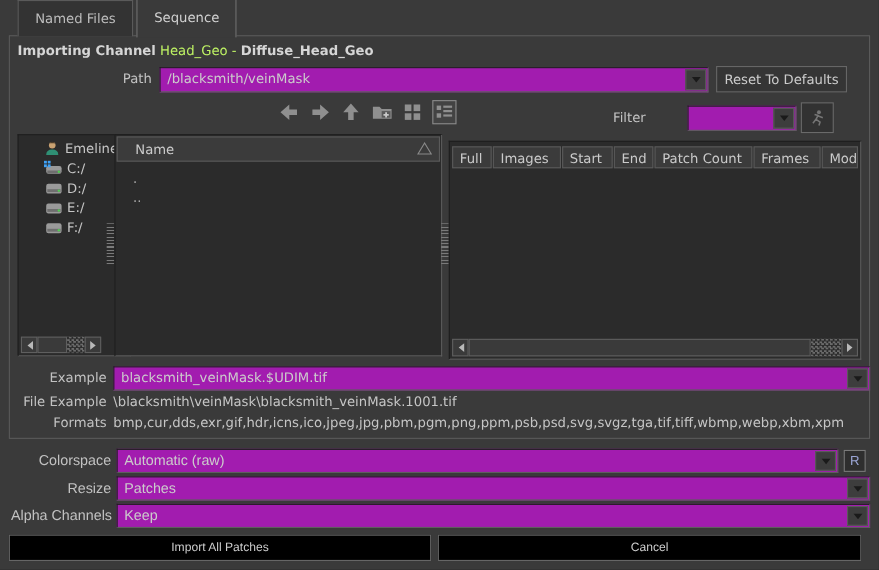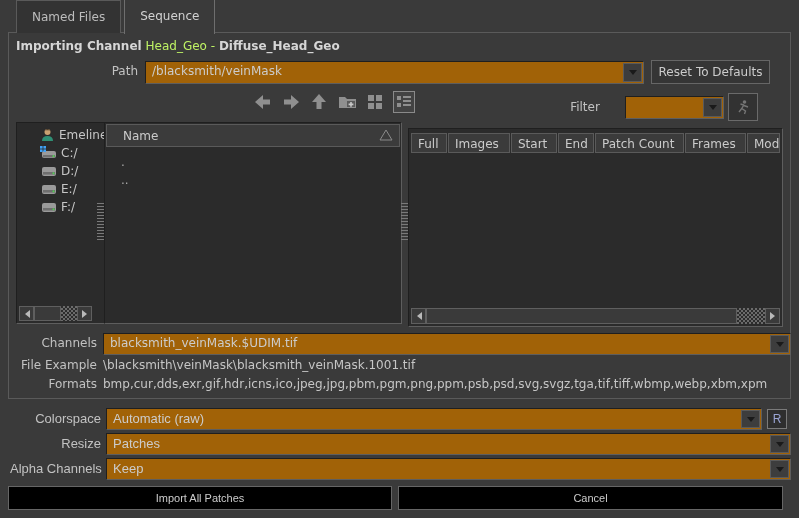--- a/index.html
+++ b/index.html
@@ -13,21 +13,21 @@
   .tab{height:20px;line-height:20px;padding:6px 15px;background:#333333;border:1px solid #5a5a5a;
        border-bottom:none;color:#bdbdbd;margin-right:3px;cursor:default;}
   .tab.active{height:23px;line-height:23px;background:#3a3a3a;border-color:#6e6e6e;color:#d2d2d2;margin-bottom:-1px;}
   .tab-frame{position:absolute;left:8px;top:32px;width:781px;height:365px;border:1px solid #5a5a5a;background:#3a3a3a;}
   
   .imp-header{position:absolute;left:16px;top:39px;white-space:nowrap;}
   .imp-header .b{font-weight:bold;color:#d6d6d6;}
   .imp-header .n{color:#bef264;}
   
   .lbl{position:absolute;text-align:right;color:#c2c2c2;white-space:nowrap;}
-  .combo{position:absolute;background:#a16207;border:1px solid #1f1f1f;
+  .combo{position:absolute;background:#a21caf;border:1px solid #1f1f1f;
          border-bottom-color:#5e5e5e;border-right-color:#5e5e5e;}
   .combo .val{position:absolute;left:6px;right:22px;top:0;bottom:0;line-height:19px;
               color:#cccccc;overflow:hidden;white-space:nowrap;}
   .drop{position:absolute;right:1px;top:1px;bottom:1px;width:17px;background:#3d3d3d;
         border:1px solid #5a5a5a;display:flex;align-items:center;justify-content:center;}
   .drop .tri{width:0;height:0;border:4px solid transparent;border-top:5px solid #1a1a1a;margin-top:4px;}
   .btn{position:absolute;background:#353535;border:1px solid #666666;color:#cccccc;
        display:flex;align-items:center;justify-content:center;cursor:default;}
   
   .nav-bar{position:absolute;left:253px;top:91px;display:flex;gap:8px;align-items:center;}
@@ -141,21 +141,21 @@
       <svg width="16" height="16" viewBox="0 0 16 16">
         <rect x="1" y="2" width="4" height="4" fill="#8f8f8f"></rect>
           <rect x="1" y="9" width="4" height="4" fill="#8f8f8f"></rect>
         <rect x="7" y="2" width="8" height="2" fill="#8f8f8f"></rect>
           <rect x="7" y="6" width="8" height="2" fill="#8f8f8f"></rect>
         <rect x="7" y="10" width="8" height="2" fill="#8f8f8f"></rect>
       </svg>
     </div>
   </div>
 
-  <div class="lbl" style="left:555px;top:100px;width:60px;text-align:center;">Filter</div>
+  <div class="lbl" style="left:527px;top:100px;width:60px;">Filter</div>
   <div class="combo" style="left:625px;top:96px;width:97px;height:21px;">
     <div class="val"></div>
     <div class="drop">
         <span class="tri"></span>
       </div>
   </div>
   <div class="run-btn">
     <svg width="16" height="16" viewBox="0 0 16 16">
       <circle cx="9.5" cy="3" r="1.8" fill="#757575"></circle>
       <path d="M9 5.5 L6.8 9.5 L10.5 12 L9.5 15 M6.8 9.5 L4 13 M9 6.5 L13 8 M8.8 6 L5.5 5" stroke="#757575" stroke-width="1.4" fill="none"></path>
@@ -257,21 +257,21 @@
           <span class="tri-l"></span>
         </div>
       <div class="sb-thumb" style="flex:1;height:16px;"></div>
       <div class="sb-track" style="width:28px;height:16px;"></div>
       <div class="sb-btn" style="height:16px;">
           <span class="tri-r"></span>
         </div>
     </div>
   </div>
 
-  <div class="lbl" style="left:10px;top:336px;width:87px;">Channels</div>
+  <div class="lbl" style="left:10px;top:336px;width:87px;">Example</div>
   <div class="combo" style="left:103px;top:333px;width:686px;height:20px;">
     <div class="val">blacksmith_veinMask.$UDIM.tif</div>
     <div class="drop">
         <span class="tri"></span>
       </div>
   </div>
 
   <div class="lbl" style="left:10px;top:358px;width:87px;">File Example</div>
   <div class="mono-val" style="left:103px;top:358px;">\blacksmith\veinMask\blacksmith_veinMask.1001.tif</div>
 

